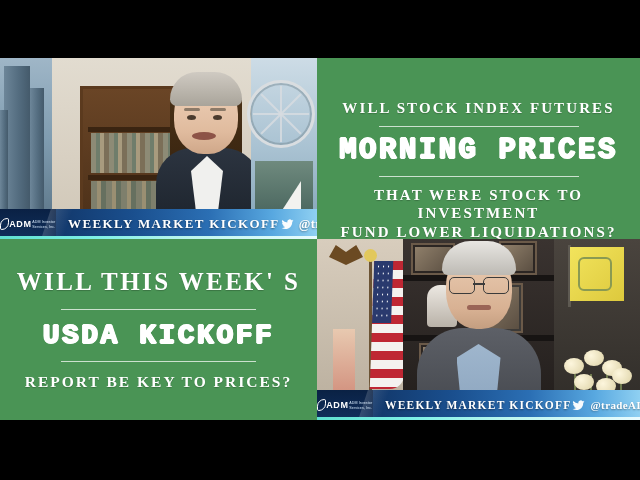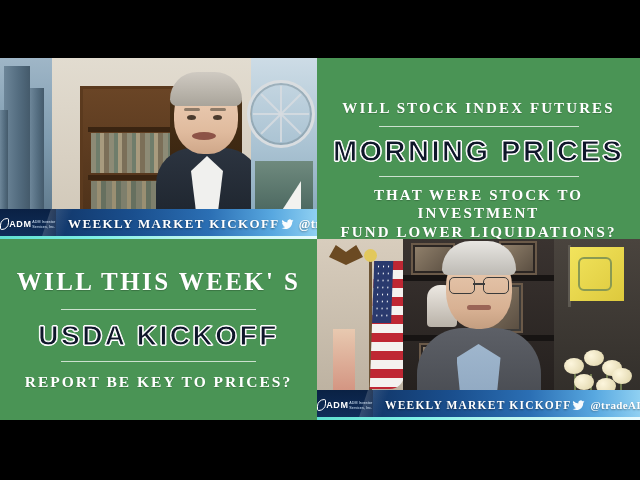--- a/index.html
+++ b/index.html
@@ -16,21 +16,21 @@
   .q-br{left:317px;top:181px;width:323px;height:181px;}
 
   
   .green{background:#4a9455;width:100%;height:100%;position:relative;
          display:flex;flex-direction:column;align-items:center;justify-content:center;}
   .gline{font-family:"Liberation Serif",serif;font-weight:700;color:#ffffff;
          letter-spacing:2.0px;text-align:center;line-height:1.22;
          text-shadow:0 1px 1px rgba(0,0,0,.22);}
   .gline.small{font-size:14.5px;}
   .gline.small2{font-size:13.5px;letter-spacing:1.7px;}
-  .ghead{font-family:Liberation Sans, sans-serif;font-weight:700;color:#0f172a;
+  .ghead{font-family:Liberation Mono, monospace;font-weight:700;color:#ffffff;
          letter-spacing:2.5px;text-align:center;line-height:1.05;
          -webkit-text-stroke:0.9px #ffffff;
          text-shadow:0 0 1px #fff, 1px 0 0 #fff, -1px 0 0 #fff, 0 1px 0 #fff, 0 -1px 0 #fff;}
   .rule{height:1px;background:rgba(255,255,255,.72);}
 
   
   .q-tr .gline.small{font-size:15px;letter-spacing:2.1px;}
   .q-tr .ghead{font-size:29px;}
   .q-tr .rule{width:200px;margin:9px 0;}
   .q-tr .blk{margin:0;padding:0;}

